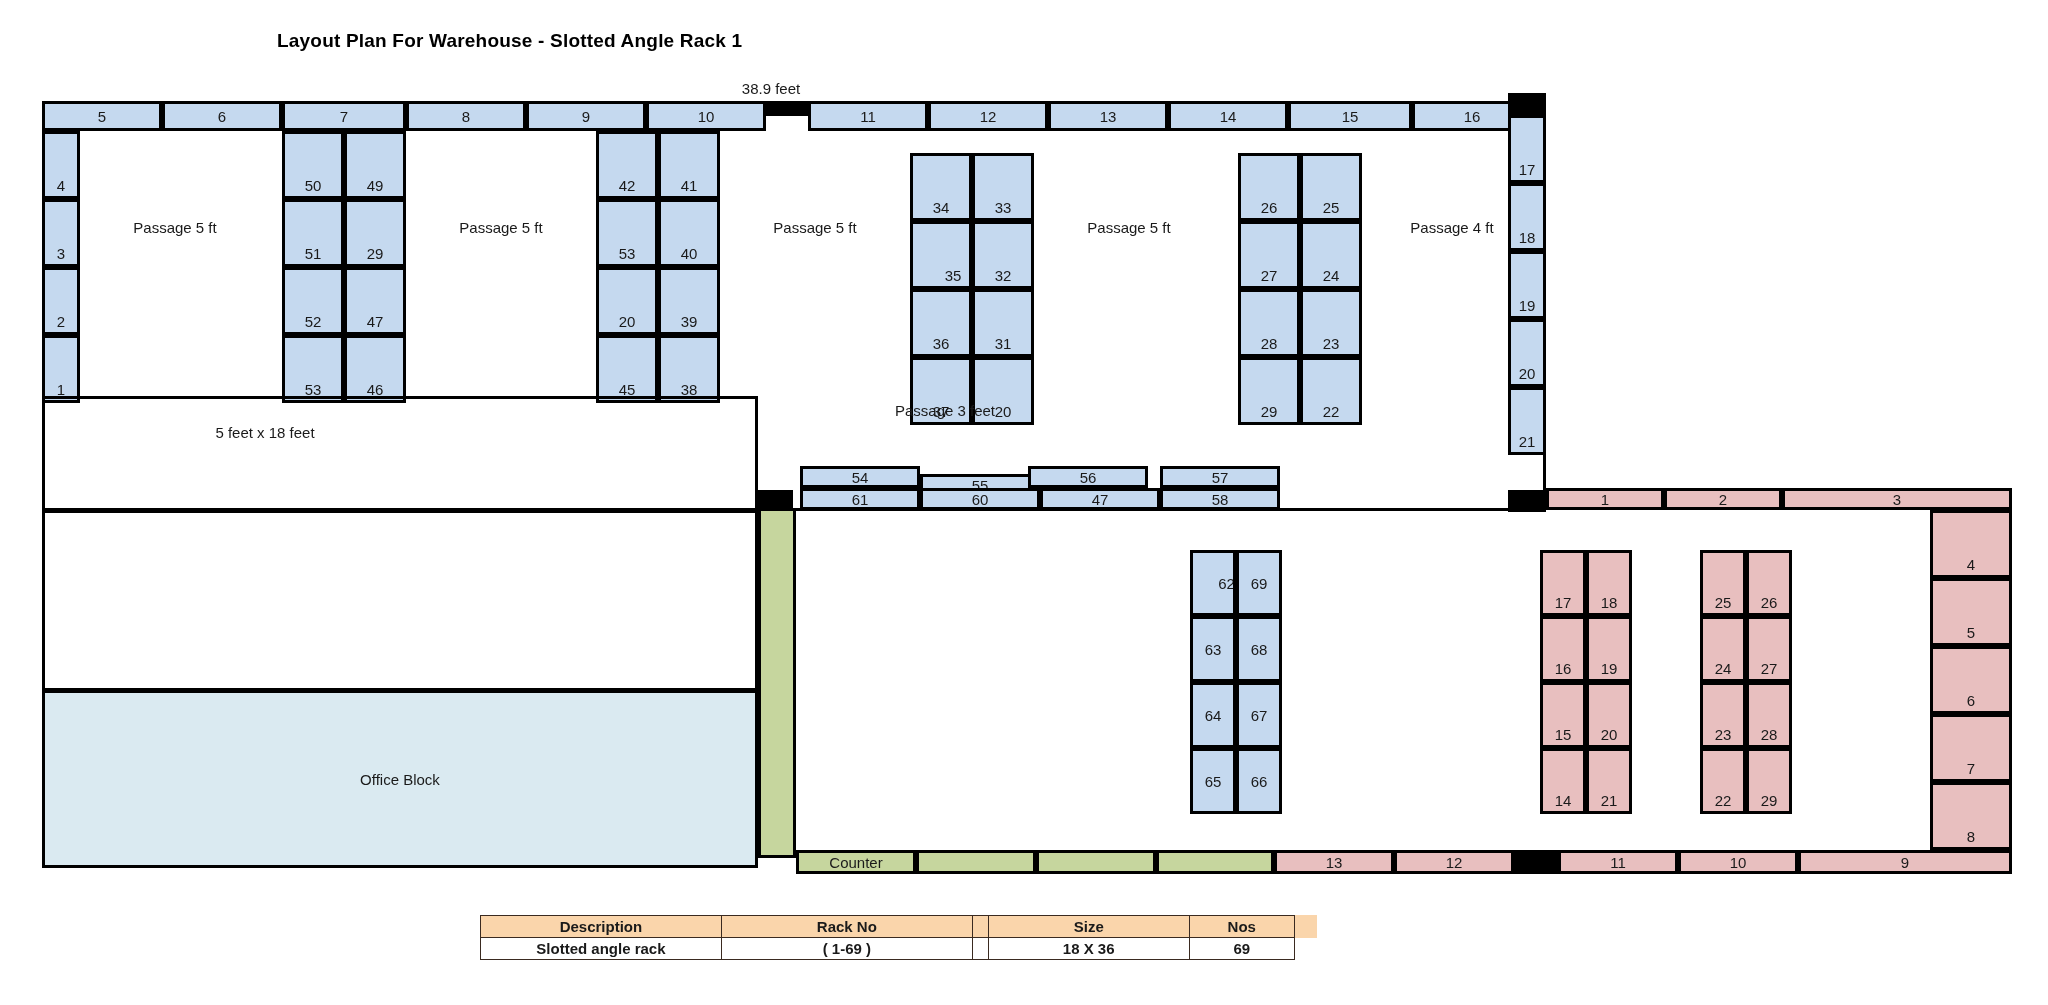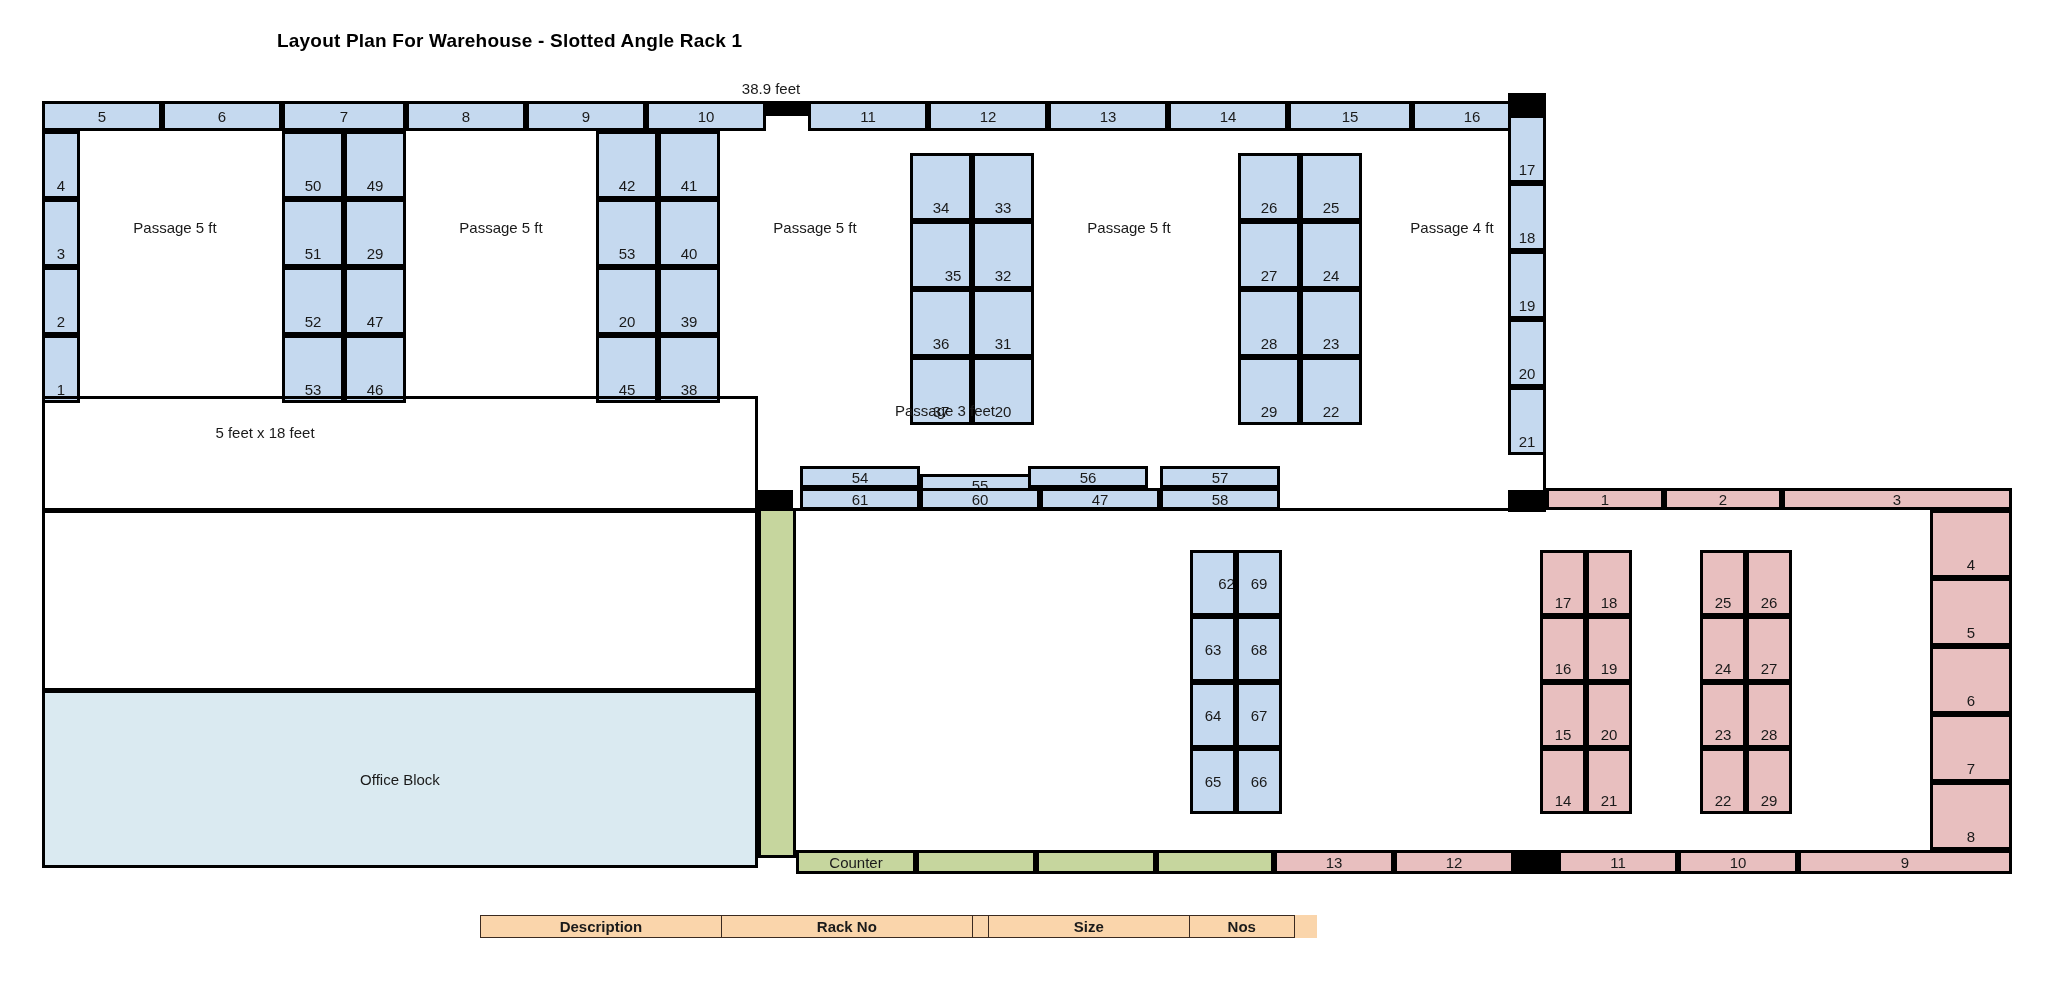--- a/index.html
+++ b/index.html
@@ -251,17 +251,24 @@
     <thead>
       <tr>
         <th style="width:240px;">Description</th>
         <th style="width:250px;">Rack No</th>
         <th class="spacer"></th>
         <th style="width:200px;">Size</th>
         <th style="width:105px;">Nos</th>
       </tr>
     </thead>
     <tbody>
+      <tr>
+        <td>Slotted angle rack</td>
+        <td>( 1-69 )</td>
+        <td class="spacer"></td>
+        <td>18 X 36</td>
+        <td>69</td>
+      </tr>
     </tbody>
   </table>
   <div class="legend-tab" style="left:1295px; top:915px; width:22px; height:23px;"></div>
 
 </div>
 
 </body></html>

